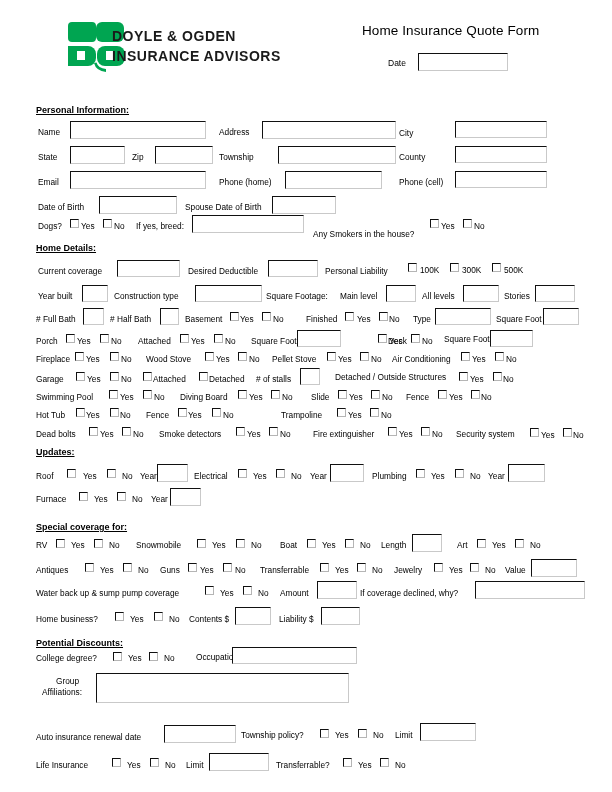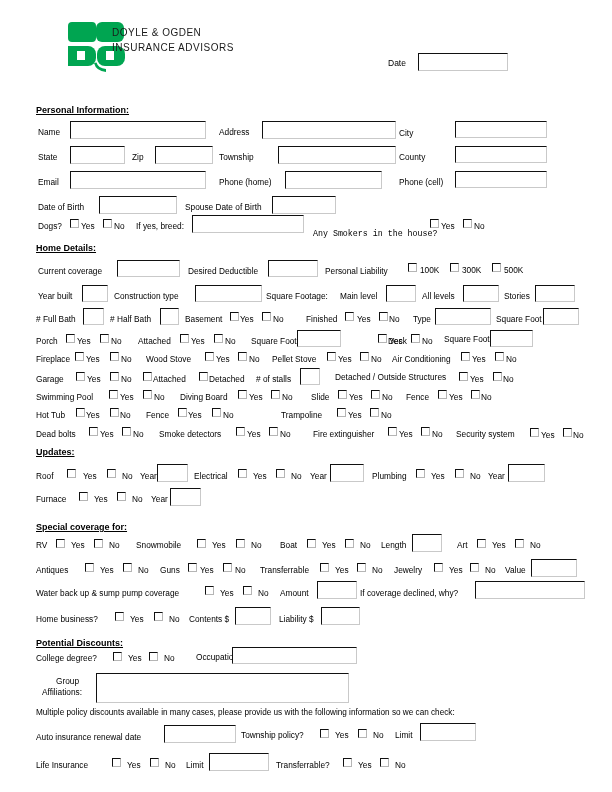--- a/index.html
+++ b/index.html
@@ -7,21 +7,21 @@
     width:612px;height:792px;background:#ffffff;
     font-family:"Liberation Sans", sans-serif;
     color:#000;position:relative;overflow:hidden;
   }
   .page{position:relative;width:612px;height:792px;}
 
   
   .logo{position:absolute;left:68px;top:18px;width:58px;height:56px;}
   .logo svg{display:block;}
   .logo-text{position:absolute;left:112px;top:26px;line-height:1.45;}
-  .logo-l1,.logo-l2{font-size:10px;font-weight:normal;letter-spacing:.5px;color:#1a1a1a;}
+  .logo-l1,.logo-l2{font-size:14px;font-weight:bold;letter-spacing:.5px;color:#1a1a1a;}
   .title{position:absolute;left:362px;top:23px;font-size:13.5px;letter-spacing:.1px;white-space:nowrap;}
   .date-lbl{position:absolute;left:388px;top:58px;font-size:8.5px;}
   .date-box{position:absolute;left:418px;top:53px;width:90px;height:18px;}
 
   
   .sec{position:absolute;font-size:9px;font-weight:bold;text-decoration:underline;white-space:nowrap;}
   .lbl{position:absolute;font-size:8.3px;white-space:nowrap;line-height:1;}
   .box{position:absolute;background:#fff;box-sizing:border-box;
        border:1px solid #111;border-right-color:#c9c9c9;border-bottom-color:#c9c9c9;}
   .cb{position:absolute;width:9px;height:9px;box-sizing:border-box;background:#fff;
@@ -43,20 +43,21 @@
         <rect x="38" y="33" width="8" height="9" fill="#ffffff"></rect>
         <path d="M26 45 q2 8 12 9 l0 -3 q-8 -1 -9.5 -6.5z"></path>
       </g>
     </svg>
   </div>
   <div class="logo-text">
     <div class="logo-l1">DOYLE &amp; OGDEN</div>
     <div class="logo-l2">INSURANCE ADVISORS</div>
   </div>
 
+  <div class="title">Home Insurance Quote Form</div>
   <div class="date-lbl">Date</div>
   <div class="box date-box"></div>
 
   <div class="sec" style="left:36px;top:105px;">Personal Information:</div>
 
   <div class="lbl" style="left:38px;top:128px;">Name</div>
   <div class="box" style="left:70px;top:121px;width:136px;height:18px;"></div>
   <div class="lbl" style="left:219px;top:128px;">Address</div>
   <div class="box" style="left:262px;top:121px;width:134px;height:18px;"></div>
   <div class="lbl" style="left:399px;top:129px;">City</div>
@@ -83,21 +84,21 @@
   <div class="lbl" style="left:185px;top:203px;">Spouse Date of Birth</div>
   <div class="box" style="left:272px;top:196px;width:64px;height:18px;"></div>
 
   <div class="lbl" style="left:38px;top:222px;">Dogs?</div>
   <div class="cb" style="left:70px;top:219px;"></div>
   <div class="lbl" style="left:81px;top:222px;">Yes</div>
   <div class="cb" style="left:103px;top:219px;"></div>
   <div class="lbl" style="left:114px;top:222px;">No</div>
   <div class="lbl" style="left:136px;top:222px;">If yes, breed:</div>
   <div class="box" style="left:192px;top:215px;width:112px;height:18px;"></div>
-  <div class="lbl" style="left:313px;top:230px;font-family:Liberation Mono, monospace;">Any Smokers in the house?</div>
+  <div class="lbl" style="left:313px;top:230px;">Any Smokers in the house?</div>
   <div class="cb" style="left:430px;top:219px;"></div>
   <div class="lbl" style="left:441px;top:222px;">Yes</div>
   <div class="cb" style="left:463px;top:219px;"></div>
   <div class="lbl" style="left:474px;top:222px;">No</div>
 
   <div class="sec" style="left:36px;top:243px;">Home Details:</div>
 
   <div class="lbl" style="left:38px;top:267px;">Current coverage</div>
   <div class="box" style="left:117px;top:260px;width:63px;height:17px;"></div>
   <div class="lbl" style="left:188px;top:267px;">Desired Deductible</div>
@@ -364,21 +365,20 @@
   <div class="lbl" style="left:128px;top:654px;">Yes</div>
   <div class="cb" style="left:149px;top:652px;"></div>
   <div class="lbl" style="left:164px;top:654px;">No</div>
   <div class="lbl" style="left:196px;top:653px;">Occupation</div>
   <div class="box" style="left:232px;top:647px;width:125px;height:17px;"></div>
 
   <div class="lbl" style="left:56px;top:677px;">Group</div>
   <div class="lbl" style="left:42px;top:688px;">Affiliations:</div>
   <div class="box" style="left:96px;top:673px;width:253px;height:30px;"></div>
 
-  <div class="lbl" style="left:36px;top:709px;font-size:8.2px;">Multiple policy discounts available in many cases, please provide us with the following information so we can check:</div>
 
   <div class="lbl" style="left:36px;top:733px;">Auto insurance renewal date</div>
   <div class="box" style="left:164px;top:725px;width:72px;height:18px;"></div>
   <div class="lbl" style="left:241px;top:731px;">Township policy?</div>
   <div class="cb" style="left:320px;top:729px;"></div>
   <div class="lbl" style="left:335px;top:731px;">Yes</div>
   <div class="cb" style="left:358px;top:729px;"></div>
   <div class="lbl" style="left:373px;top:731px;">No</div>
   <div class="lbl" style="left:395px;top:731px;">Limit</div>
   <div class="box" style="left:420px;top:723px;width:56px;height:18px;"></div>

